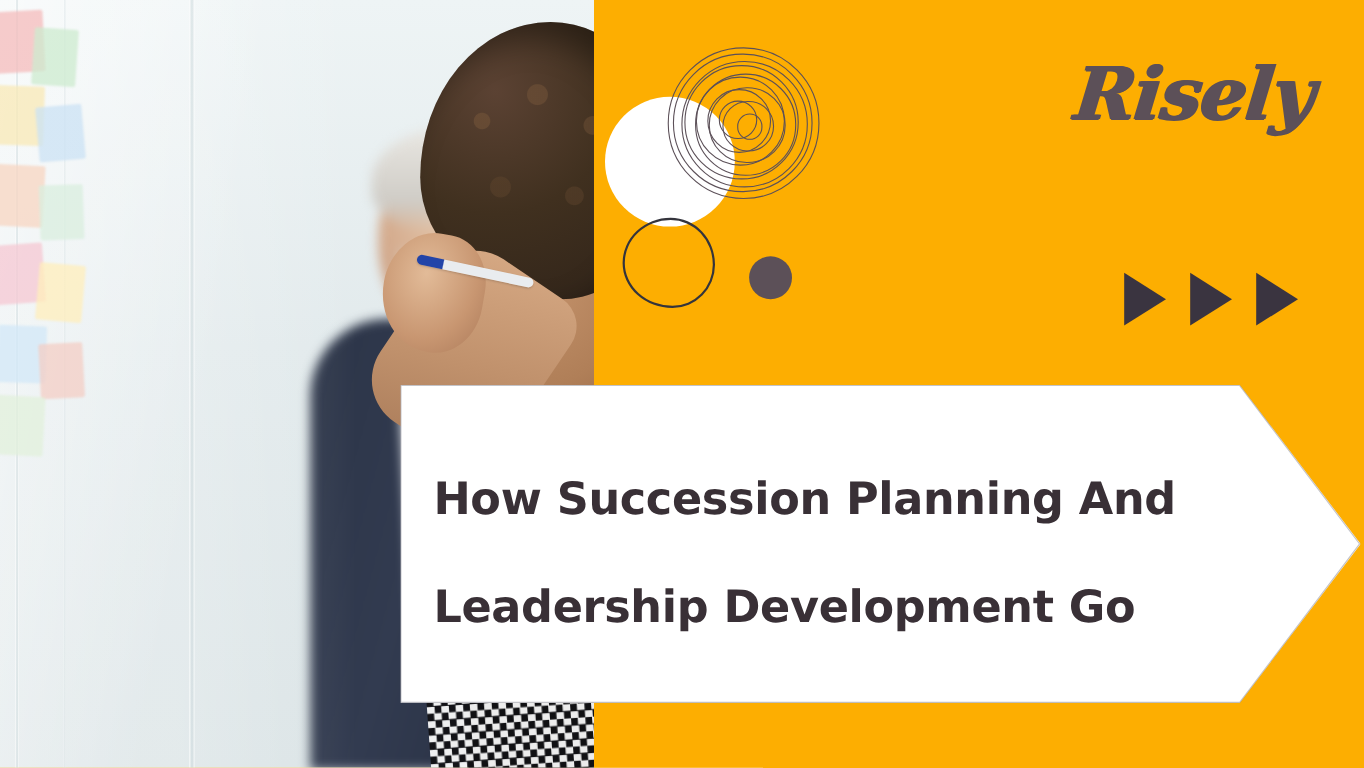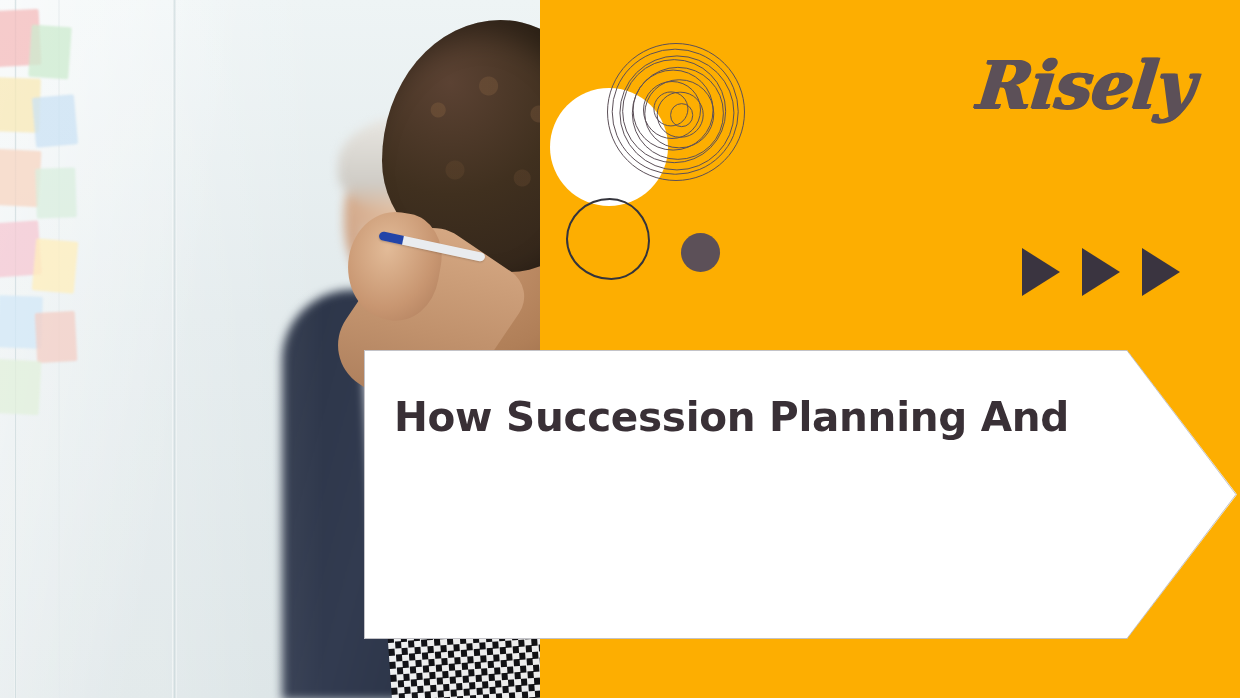--- a/index.html
+++ b/index.html
@@ -357,21 +357,21 @@
     left: 394px;
     top: 386px;
     width: 790px;
     color: #393036;
     font-family: "DejaVu Sans", sans-serif;
     font-weight: 700;
     font-size: 40.5px;
     line-height: 62px;
     letter-spacing: -0.3px;
   }
-  .title .ln { display: block; white-space: nowrap; }
+  .title .ln { display: block; white-space: nowrap; margin-top: 36px; }
 </style>
 </head>
 <body>
 
 <div id="stage">
 
   <div class="photo-panel">
     <div class="wb-wall"></div>
     <div class="seam s1"></div>
     <div class="seam s2"></div>
@@ -450,15 +450,16 @@
 
   <div class="banner"></div>
   <div class="banner-edge">
     <svg width="873" height="289" viewBox="0 0 873 289" fill="none">
       <path d="M0.5 0.5 H763 L872 144.5 L763 288.5 H0.5 Z" stroke="#7b7b84" stroke-opacity="0.45" stroke-width="1" fill="none"></path>
     </svg>
   </div>
 
   <div class="title">
     <span class="ln">How Succession Planning And</span>
+    <span class="ln">Leadership Development Go</span>
   </div>
 
 </div>
 
 </body></html>

